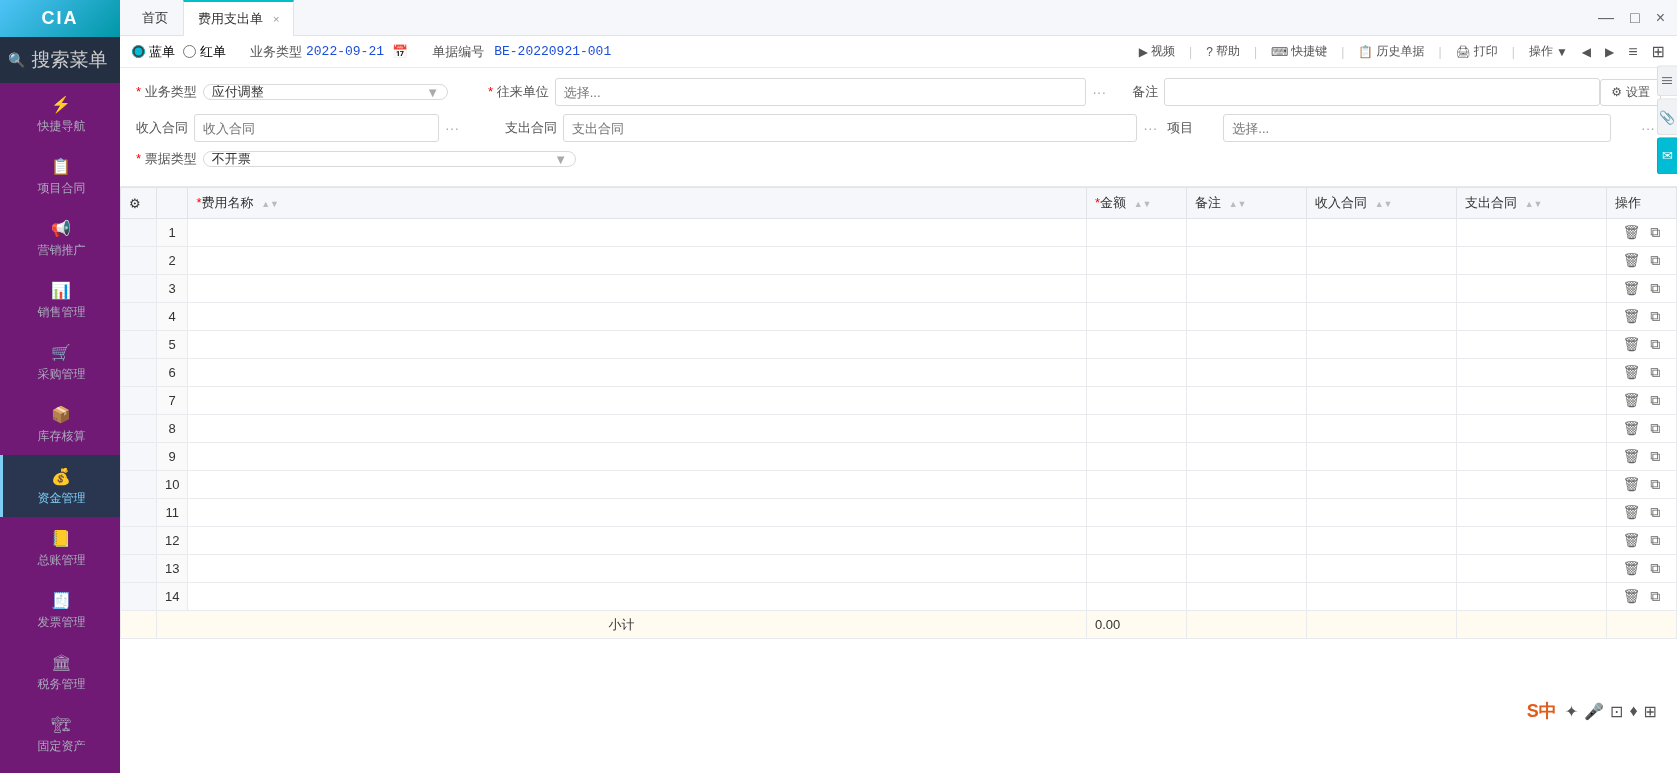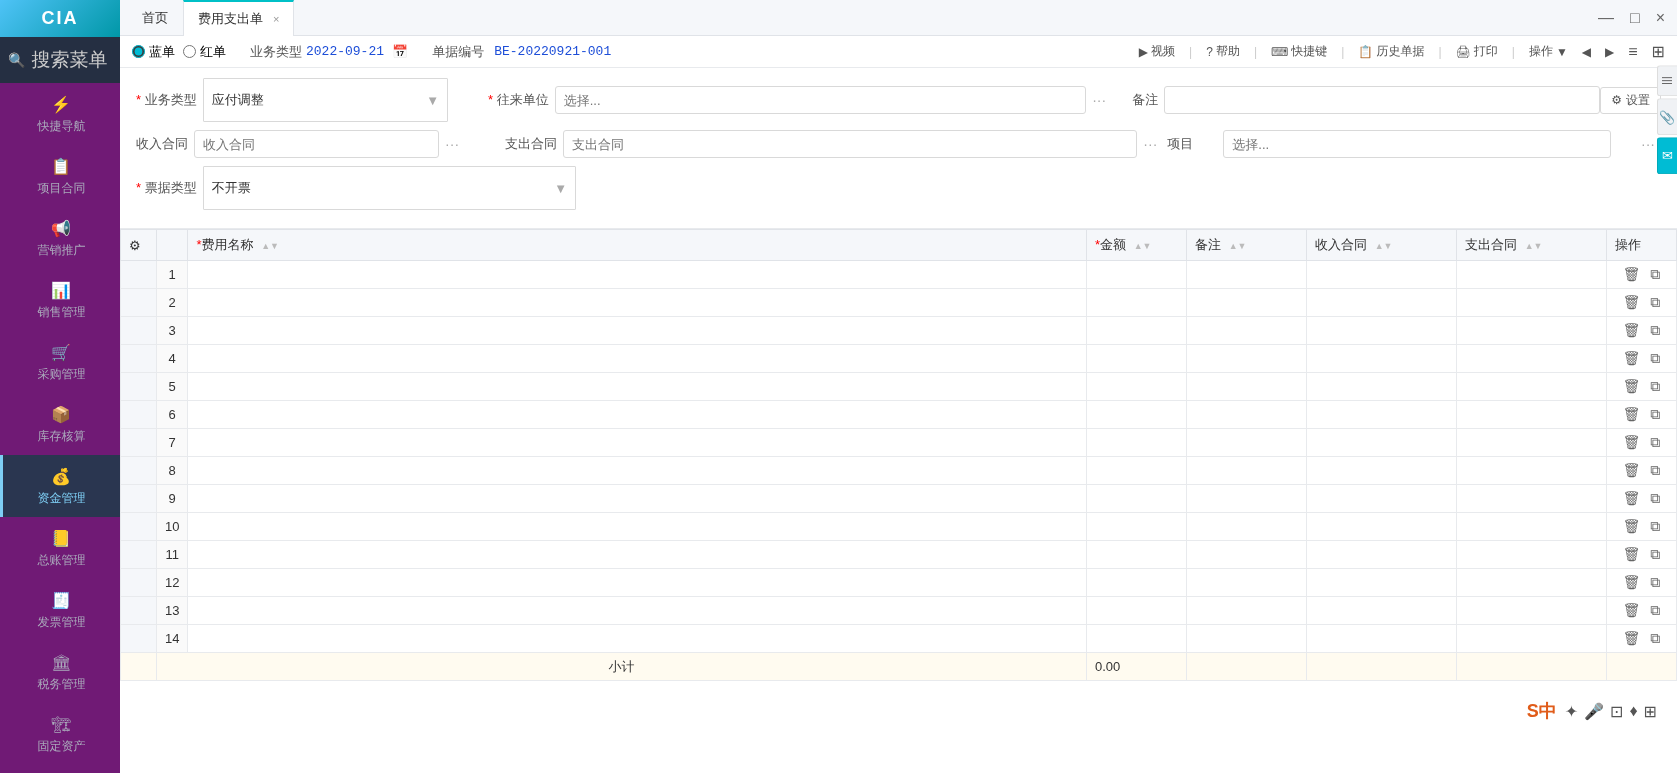--- a/index.html
+++ b/index.html
@@ -40,21 +40,21 @@
     .toolbar-right span { cursor: pointer; display: flex; align-items: center; gap: 3px; }
 
     
     .form-area { padding: 10px 16px; border-bottom: 1px solid #e8eaed; background: #fff; }
     .form-row { display: flex; align-items: center; margin-bottom: 8px; gap: 0; }
     .form-field { display: flex; align-items: center; flex: 1; min-width: 0; }
     .form-label { color: #555; font-size: 13px; white-space: nowrap; padding-right: 6px; }
     .form-label.required::before { content: '* '; color: red; }
     .form-input { flex: 1; border: 1px solid #d9d9d9; border-radius: 3px; padding: 4px 8px; font-size: 13px; color: #333; height: 28px; background: #fff; }
     .form-input.placeholder { color: #bbb; }
-    .form-select { flex: 1; border: 1px solid #d9d9d9; border-radius: 1px; padding: 4px 8px; font-size: 13px; color: #333; height: 44px; background: #fff; display: flex; align-items: center; justify-content: space-between; cursor: pointer; }
+    .form-select { flex: 1; border: 1px solid #d9d9d9; border-radius: 8px; padding: 4px 8px; font-size: 13px; color: #333; height: 16px; background: #fff; display: flex; align-items: center; justify-content: space-between; cursor: pointer; }
     .form-select span.chevron { color: #aaa; }
     .form-ellipsis { color: #aaa; font-size: 14px; padding: 0 6px; cursor: pointer; }
     .btn-settings { border: 1px solid #d9d9d9; border-radius: 3px; padding: 4px 10px; font-size: 12px; background: #fff; cursor: pointer; display: flex; align-items: center; gap: 4px; color: #555; }
 
     
     .table-area { flex: 1; overflow-y: auto; padding: 0 0; background: #fff; }
     .data-table { width: 100%; border-collapse: collapse; font-size: 13px; }
     .data-table th { background: #f5f7fa; border: 1px solid #e0e3e8; padding: 6px 8px; text-align: left; font-weight: normal; color: #333; white-space: nowrap; position: sticky; top: 0; z-index: 1; }
     .data-table th .sort-icons { display: inline-flex; flex-direction: column; margin-left: 4px; line-height: 1; color: #bbb; font-size: 9px; }
     .data-table td { border: 1px solid #e8eaed; padding: 4px 8px; height: 28px; color: #333; }

